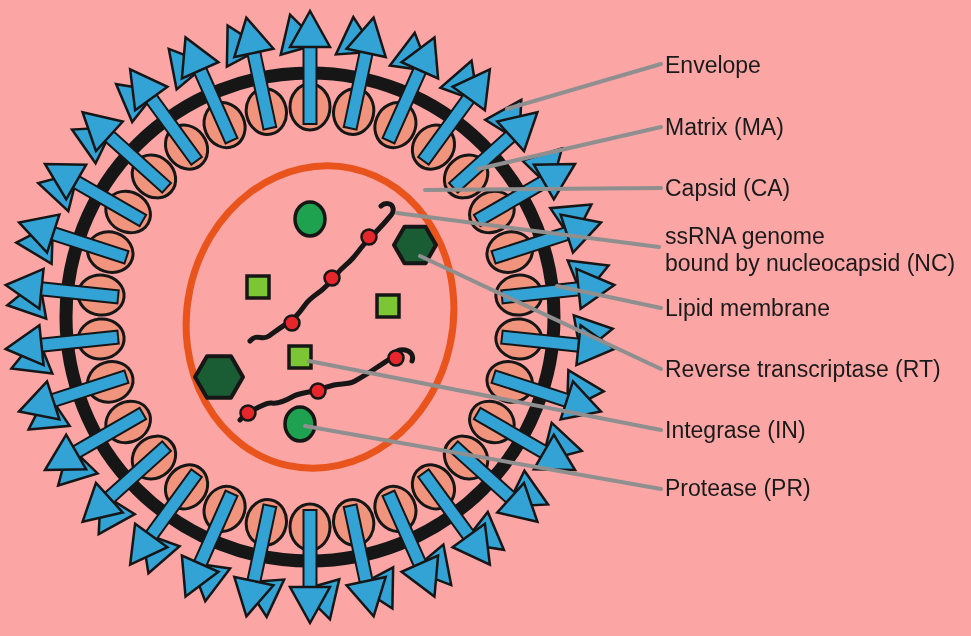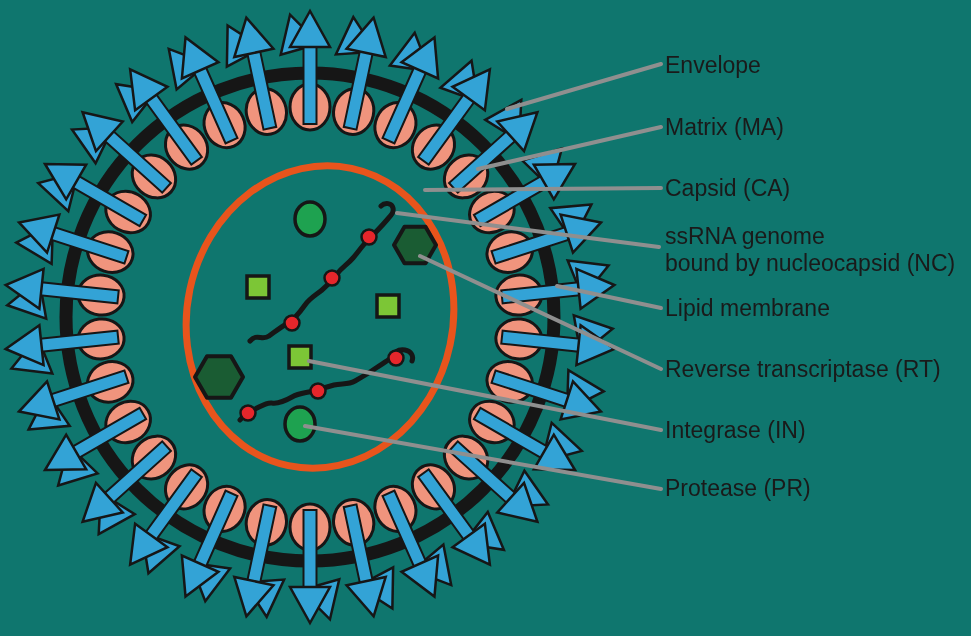--- a/index.html
+++ b/index.html
@@ -1,16 +1,16 @@
 <!DOCTYPE html>
 <html><head>
 <meta charset="utf-8">
 <style>
   html,body{margin:0;padding:0;background:#ffffff;}
-  .stage{position:relative;width:971px;height:636px;background:#0f766e;overflow:hidden;}
+  .stage{position:relative;width:971px;height:636px;background:#fca5a5;overflow:hidden;}
   svg{display:block;}
   svg text{
     font-family:"Liberation Sans", sans-serif;
     font-size:23px;
     fill:#1a1a1a;
   }
 </style>
 </head>
 <body>
 

